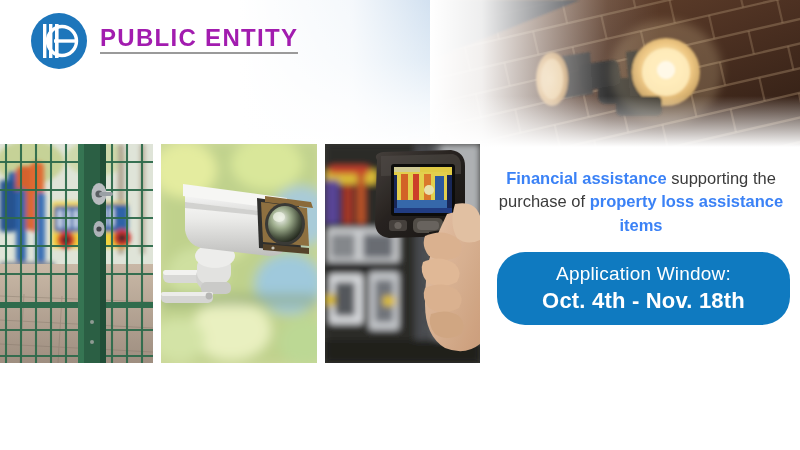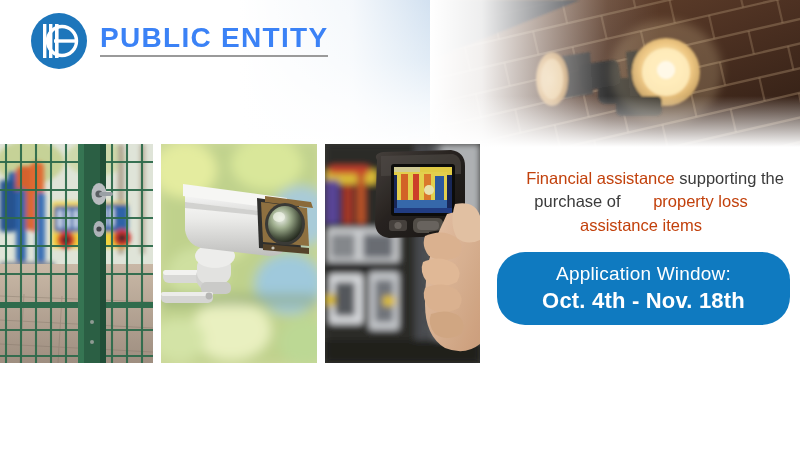--- a/index.html
+++ b/index.html
@@ -62,22 +62,22 @@
   .logo {
     position: absolute;
     left: 30px; top: 12px;
     display: flex;
     align-items: center;
     gap: 12px;
   }
   .logo-mark { width: 58px; height: 58px; display: block; }
   .logo-words { display: flex; flex-direction: column; }
   .logo-line1, .logo-line2 {
-    color: #3b82f6;
-    font-size: 28px;
+    color: #a21caf;
+    font-size: 24px;
     font-weight: bold;
     letter-spacing: 1.3px;
     line-height: 1.04;
     white-space: nowrap;
   }
   .logo-rule {
     height: 2px;
     background: #9a9a9a;
     margin: 2px 0 2px 0;
   }
@@ -109,21 +109,21 @@
   
   .tagline {
     position: absolute;
     left: 495px; top: 167px;
     width: 292px;
     text-align: center;
     color: #3b3b3b;
     font-size: 16.5px;
     line-height: 1.42;
   }
-  .tagline b { font-weight: normal; color: #c2410c; margin-left: 28px; }
+  .tagline b { font-weight: bold; color: #3b82f6; }
 
   
   .callout {
     position: absolute;
     left: 497px; top: 252px;
     width: 293px; height: 73px;
     background: #0f7ac0;
     display: flex;
     flex-direction: column;
     align-items: center;

